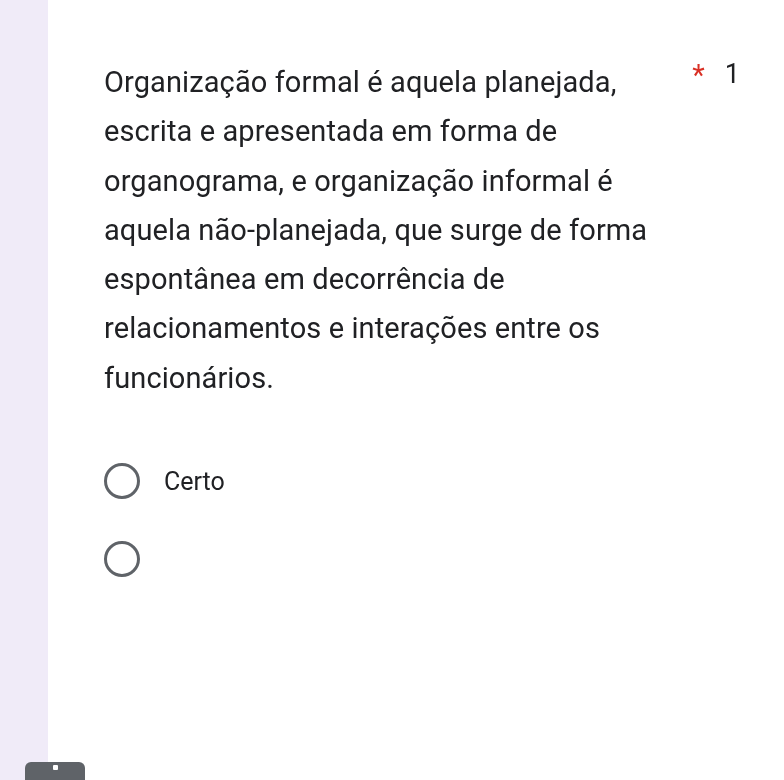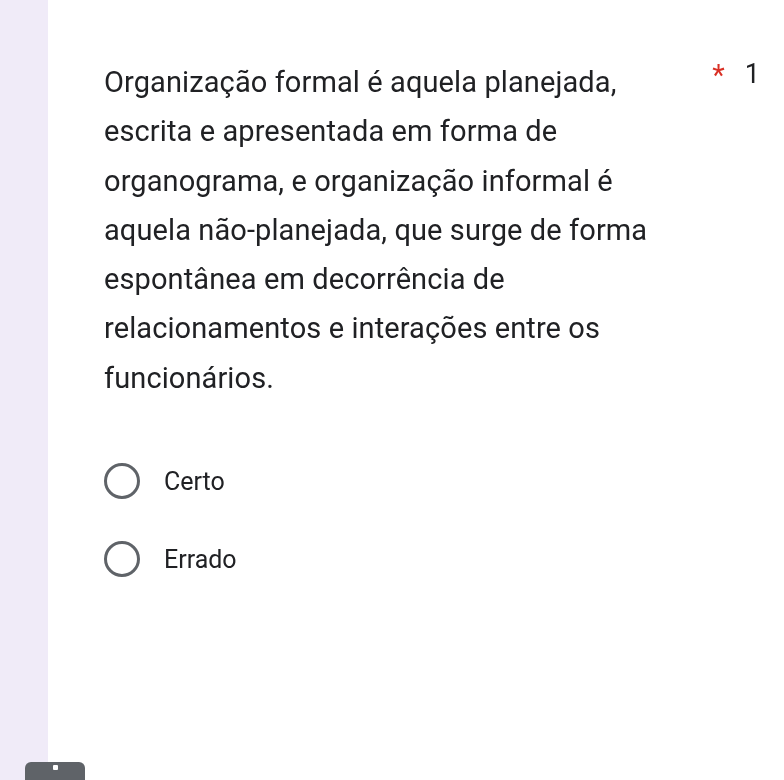--- a/index.html
+++ b/index.html
@@ -12,21 +12,21 @@
       background: #f0ebf8;
       width: 784px;
       height: 780px;
       overflow: hidden;
       position: relative;
     }
     .card {
       background: #ffffff;
       margin-left: 48px;
       margin-top: 0;
-      padding: 58px 24px 40px 56px;
+      padding: 58px 44px 40px 56px;
       height: 780px;
       border-radius: 0;
     }
     .question-header {
       display: flex;
       align-items: flex-start;
       gap: 12px;
     }
     .question-text {
       font-size: 29px;
@@ -105,21 +105,20 @@
     <div class="required-mark">*</div>
     <div class="points">1</div>
   </div>
   <div class="options">
     <div class="option">
       <div class="radio-circle"></div>
       <div class="option-label">Certo</div>
     </div>
     <div class="option">
       <div class="radio-circle"></div>
-      <div class="option-label">Errado</div>
     </div>
   </div>
 </div>
 
 <div class="flag-button">
   <div class="flag-dots">
     <div class="flag-dot"></div>
   </div>
 </div>
 

